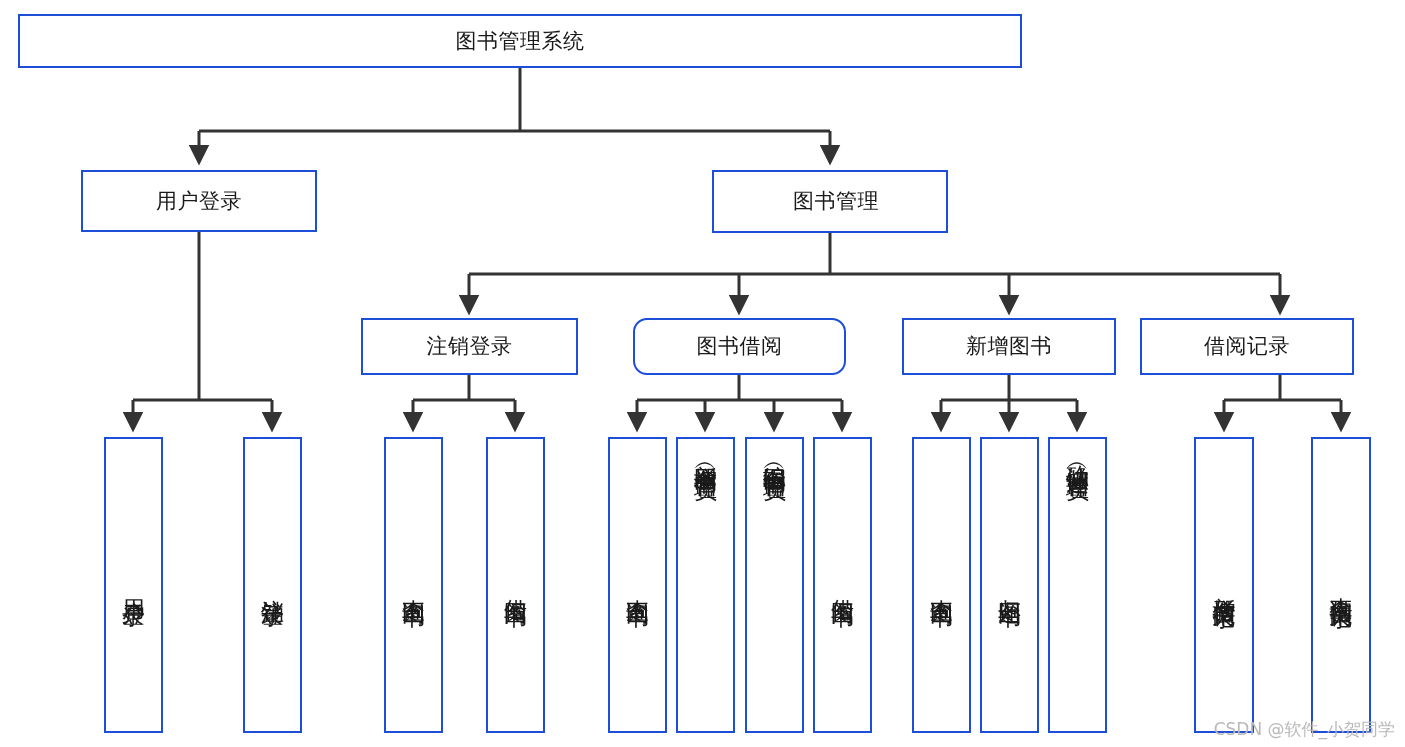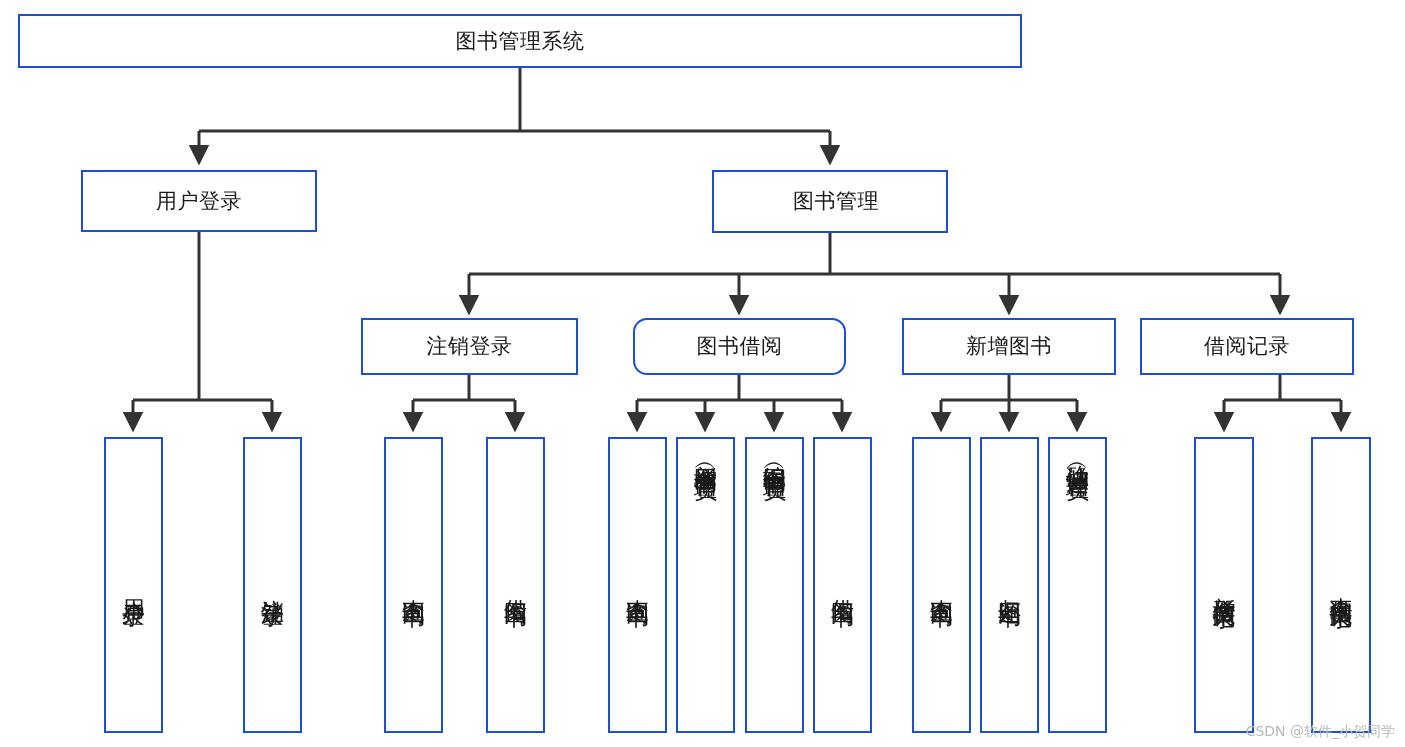--- a/index.html
+++ b/index.html
@@ -59,21 +59,21 @@
     margin: 0 auto;
   }
   .node.vertical.centered {
     align-items: center;
     padding-top: 0;
   }
   #watermark {
     position: absolute;
     right: 10px;
     bottom: 6px;
-    font-size: 14px;
+    font-size: 17px;
     color: #b9b9b9;
     font-family: "DejaVu Sans", "Liberation Sans", sans-serif;
     white-space: nowrap;
     user-select: none;
   }
 </style>
 </head>
 <body>
 
 <div id="diagram-root">

